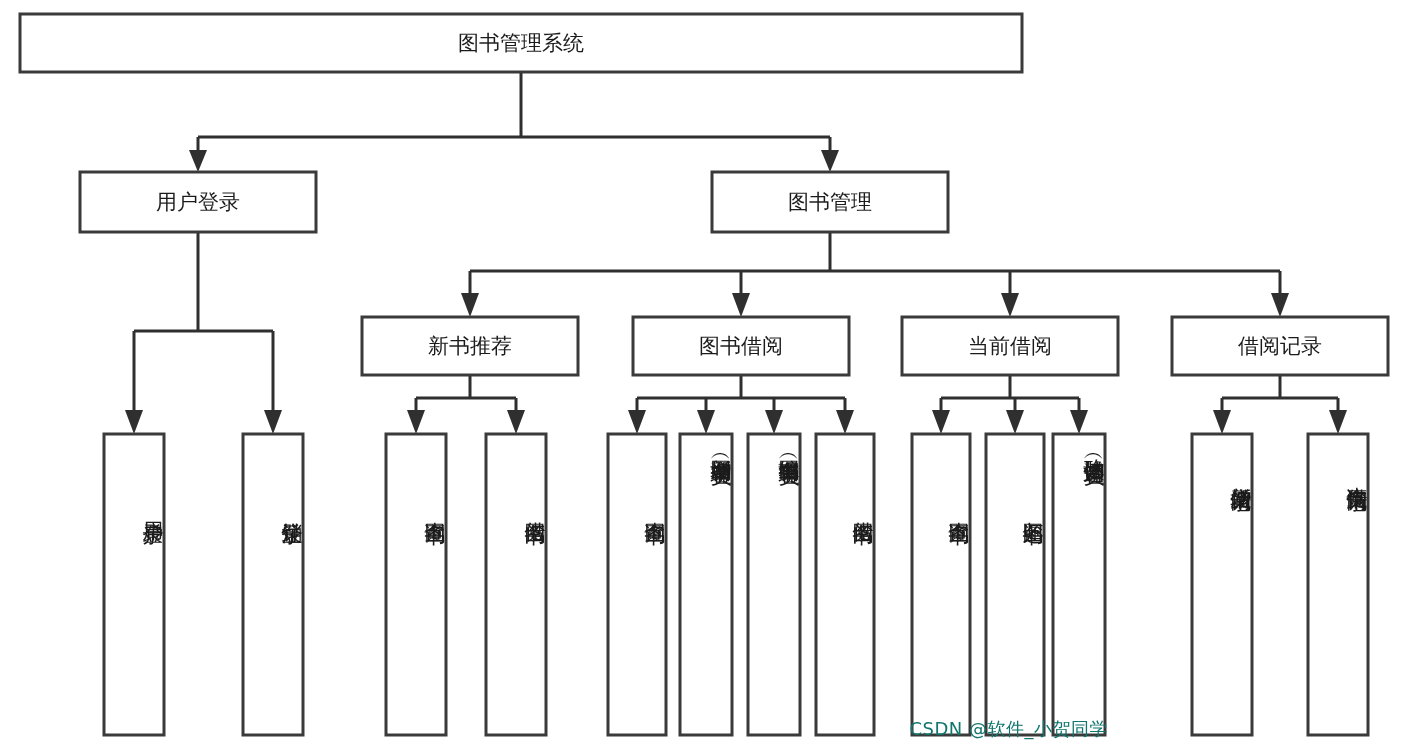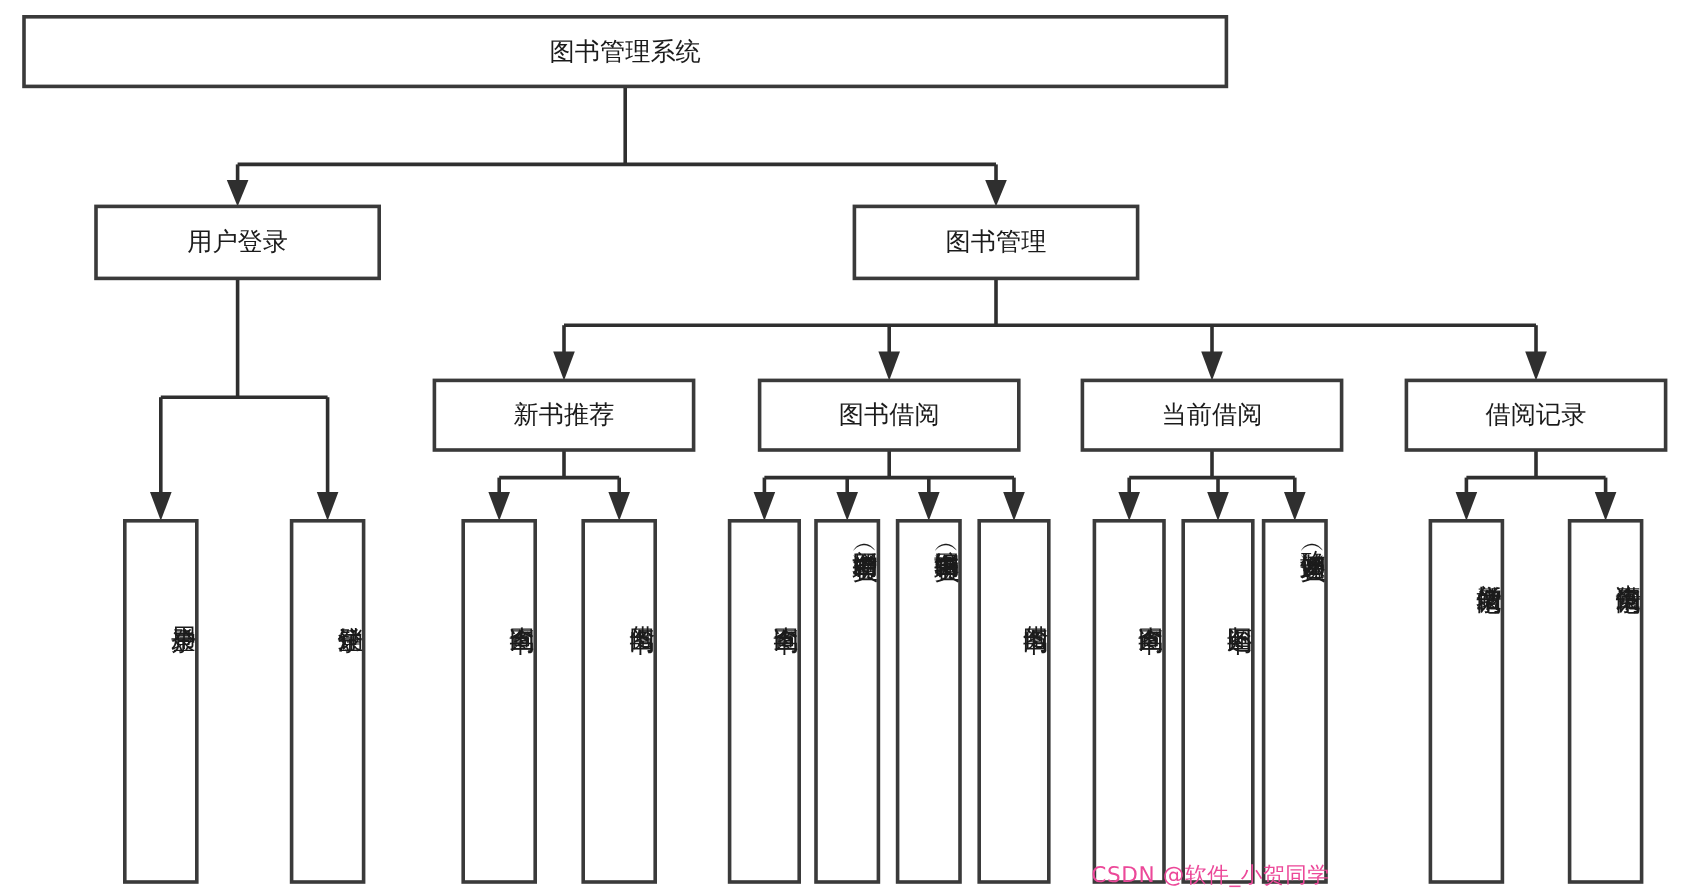--- a/index.html
+++ b/index.html
@@ -58,21 +58,21 @@
     text-align: center;
     white-space: nowrap;
     pointer-events: none;
   }
   .watermark {
     position: absolute;
     right: 8px;
     bottom: 6px;
     font-family: "DejaVu Sans", "Liberation Sans", sans-serif;
     font-size: 18px;
-    color: #ec4899;
+    color: #0f766e;
     letter-spacing: 0.5px;
     user-select: none;
   }
 </style>
 </head>
 <body>
 
 <div id="diagram-root">
 
   <svg class="flow" viewBox="0 0 1405 747">

